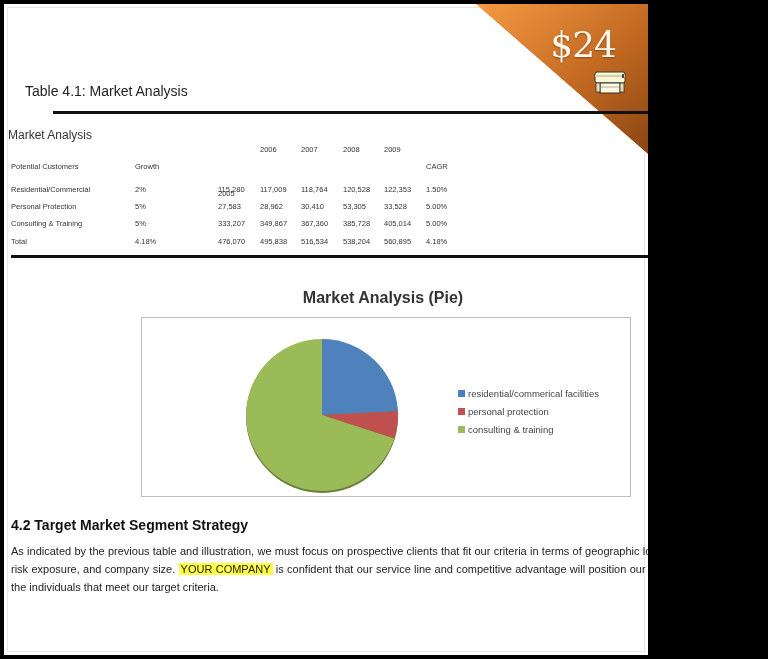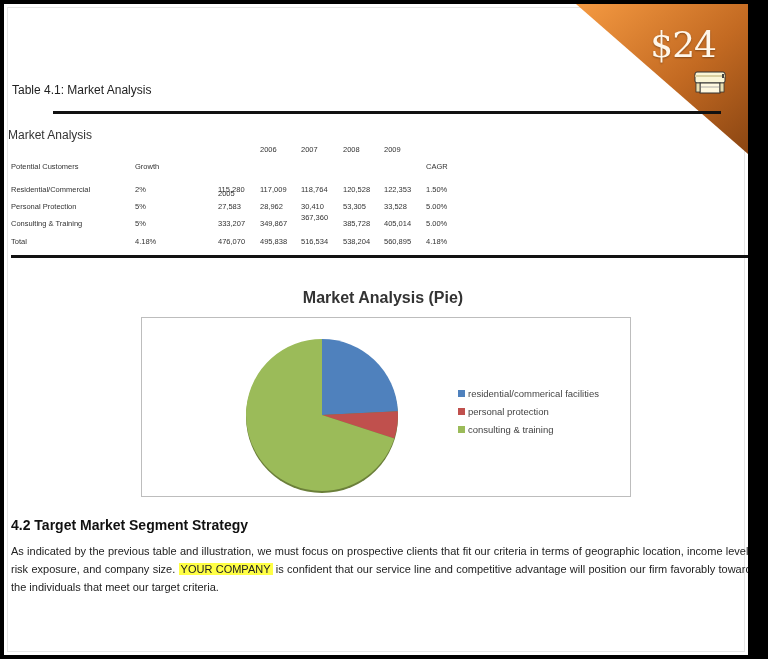--- a/index.html
+++ b/index.html
@@ -1,22 +1,22 @@
 <!DOCTYPE html>
 <html><head>
 <meta charset="utf-8">
 <style>
   html, body { margin:0; padding:0; }
   body { width:768px; height:659px; background:#000; position:relative; overflow:hidden; font-family:"Liberation Sans", sans-serif; }
-  .page { position:absolute; left:4px; top:4px; width:744px; height:651px; background:#fff; overflow:hidden; }
+  .page { position:absolute; left:4px; top:4px; width:644px; height:651px; background:#fff; overflow:hidden; }
   .inner-frame { position:absolute; left:3px; top:3px; right:3px; bottom:3px; border:1px solid #e6e6e6; pointer-events:none; }
   .corner { position:absolute; right:0; top:0; width:180px; height:150px; }
   .price { position:absolute; right:32px; top:20px; font-family:"DejaVu Serif", serif; font-size:36px; color:#fff7ea; letter-spacing:-1px; text-shadow:0 1px 2px rgba(0,0,0,0.35); }
   .printer { position:absolute; right:20px; top:66px; width:36px; height:28px; }
-  .table-caption { position:absolute; left:8px; top:79px; font-size:12px; color:#222; }
+  .table-caption { position:absolute; left:21px; top:79px; font-size:14px; color:#222; }
   .rule-top { position:absolute; left:49px; top:107px; width:668px; height:3px; background:#111; }
   .ma-label { position:absolute; left:4px; top:124px; font-size:12px; color:#333; }
   .cell { position:absolute; font-size:7.5px; color:#333; white-space:nowrap; }
   .rule-bottom { position:absolute; left:7px; top:251px; width:754px; height:3px; background:#111; }
   .chart-title { position:absolute; left:0; width:758px; top:285px; text-align:center; font-size:16px; font-weight:bold; color:#333; }
   .chart-box { position:absolute; left:137px; top:313px; width:488px; height:178px; border:1px solid #bdbdbd; background:#fff; }
   .pie { position:absolute; left:0; top:0; }
   .legend { position:absolute; left:316px; top:66px; }
   .legend-item { display:flex; align-items:center; height:18px; font-size:9.5px; color:#444; }
   .swatch { width:7px; height:7px; margin-right:3px; }
@@ -90,21 +90,21 @@
     <div class="cell" style="left:339px;top:198px;">53,305</div>
     <div class="cell" style="left:380px;top:198px;">33,528</div>
     <div class="cell" style="left:422px;top:198px;">5.00%</div>
   </div>
 
   <div>
     <div class="cell" style="left:7px;top:215px;">Consulting &amp; Training</div>
     <div class="cell" style="left:131px;top:215px;">5%</div>
     <div class="cell" style="left:214px;top:215px;">333,207</div>
     <div class="cell" style="left:256px;top:215px;">349,867</div>
-    <div class="cell" style="left:297px;top:209px;">367,360</div>
+    <div class="cell" style="left:297px;top:215px;">367,360</div>
     <div class="cell" style="left:339px;top:215px;">385,728</div>
     <div class="cell" style="left:380px;top:215px;">405,014</div>
     <div class="cell" style="left:422px;top:215px;">5.00%</div>
   </div>
 
   <div>
     <div class="cell" style="left:7px;top:233px;text-align:center;">Total</div>
     <div class="cell" style="left:131px;top:233px;">4.18%</div>
     <div class="cell" style="left:214px;top:233px;">476,070</div>
     <div class="cell" style="left:256px;top:233px;">495,838</div>

